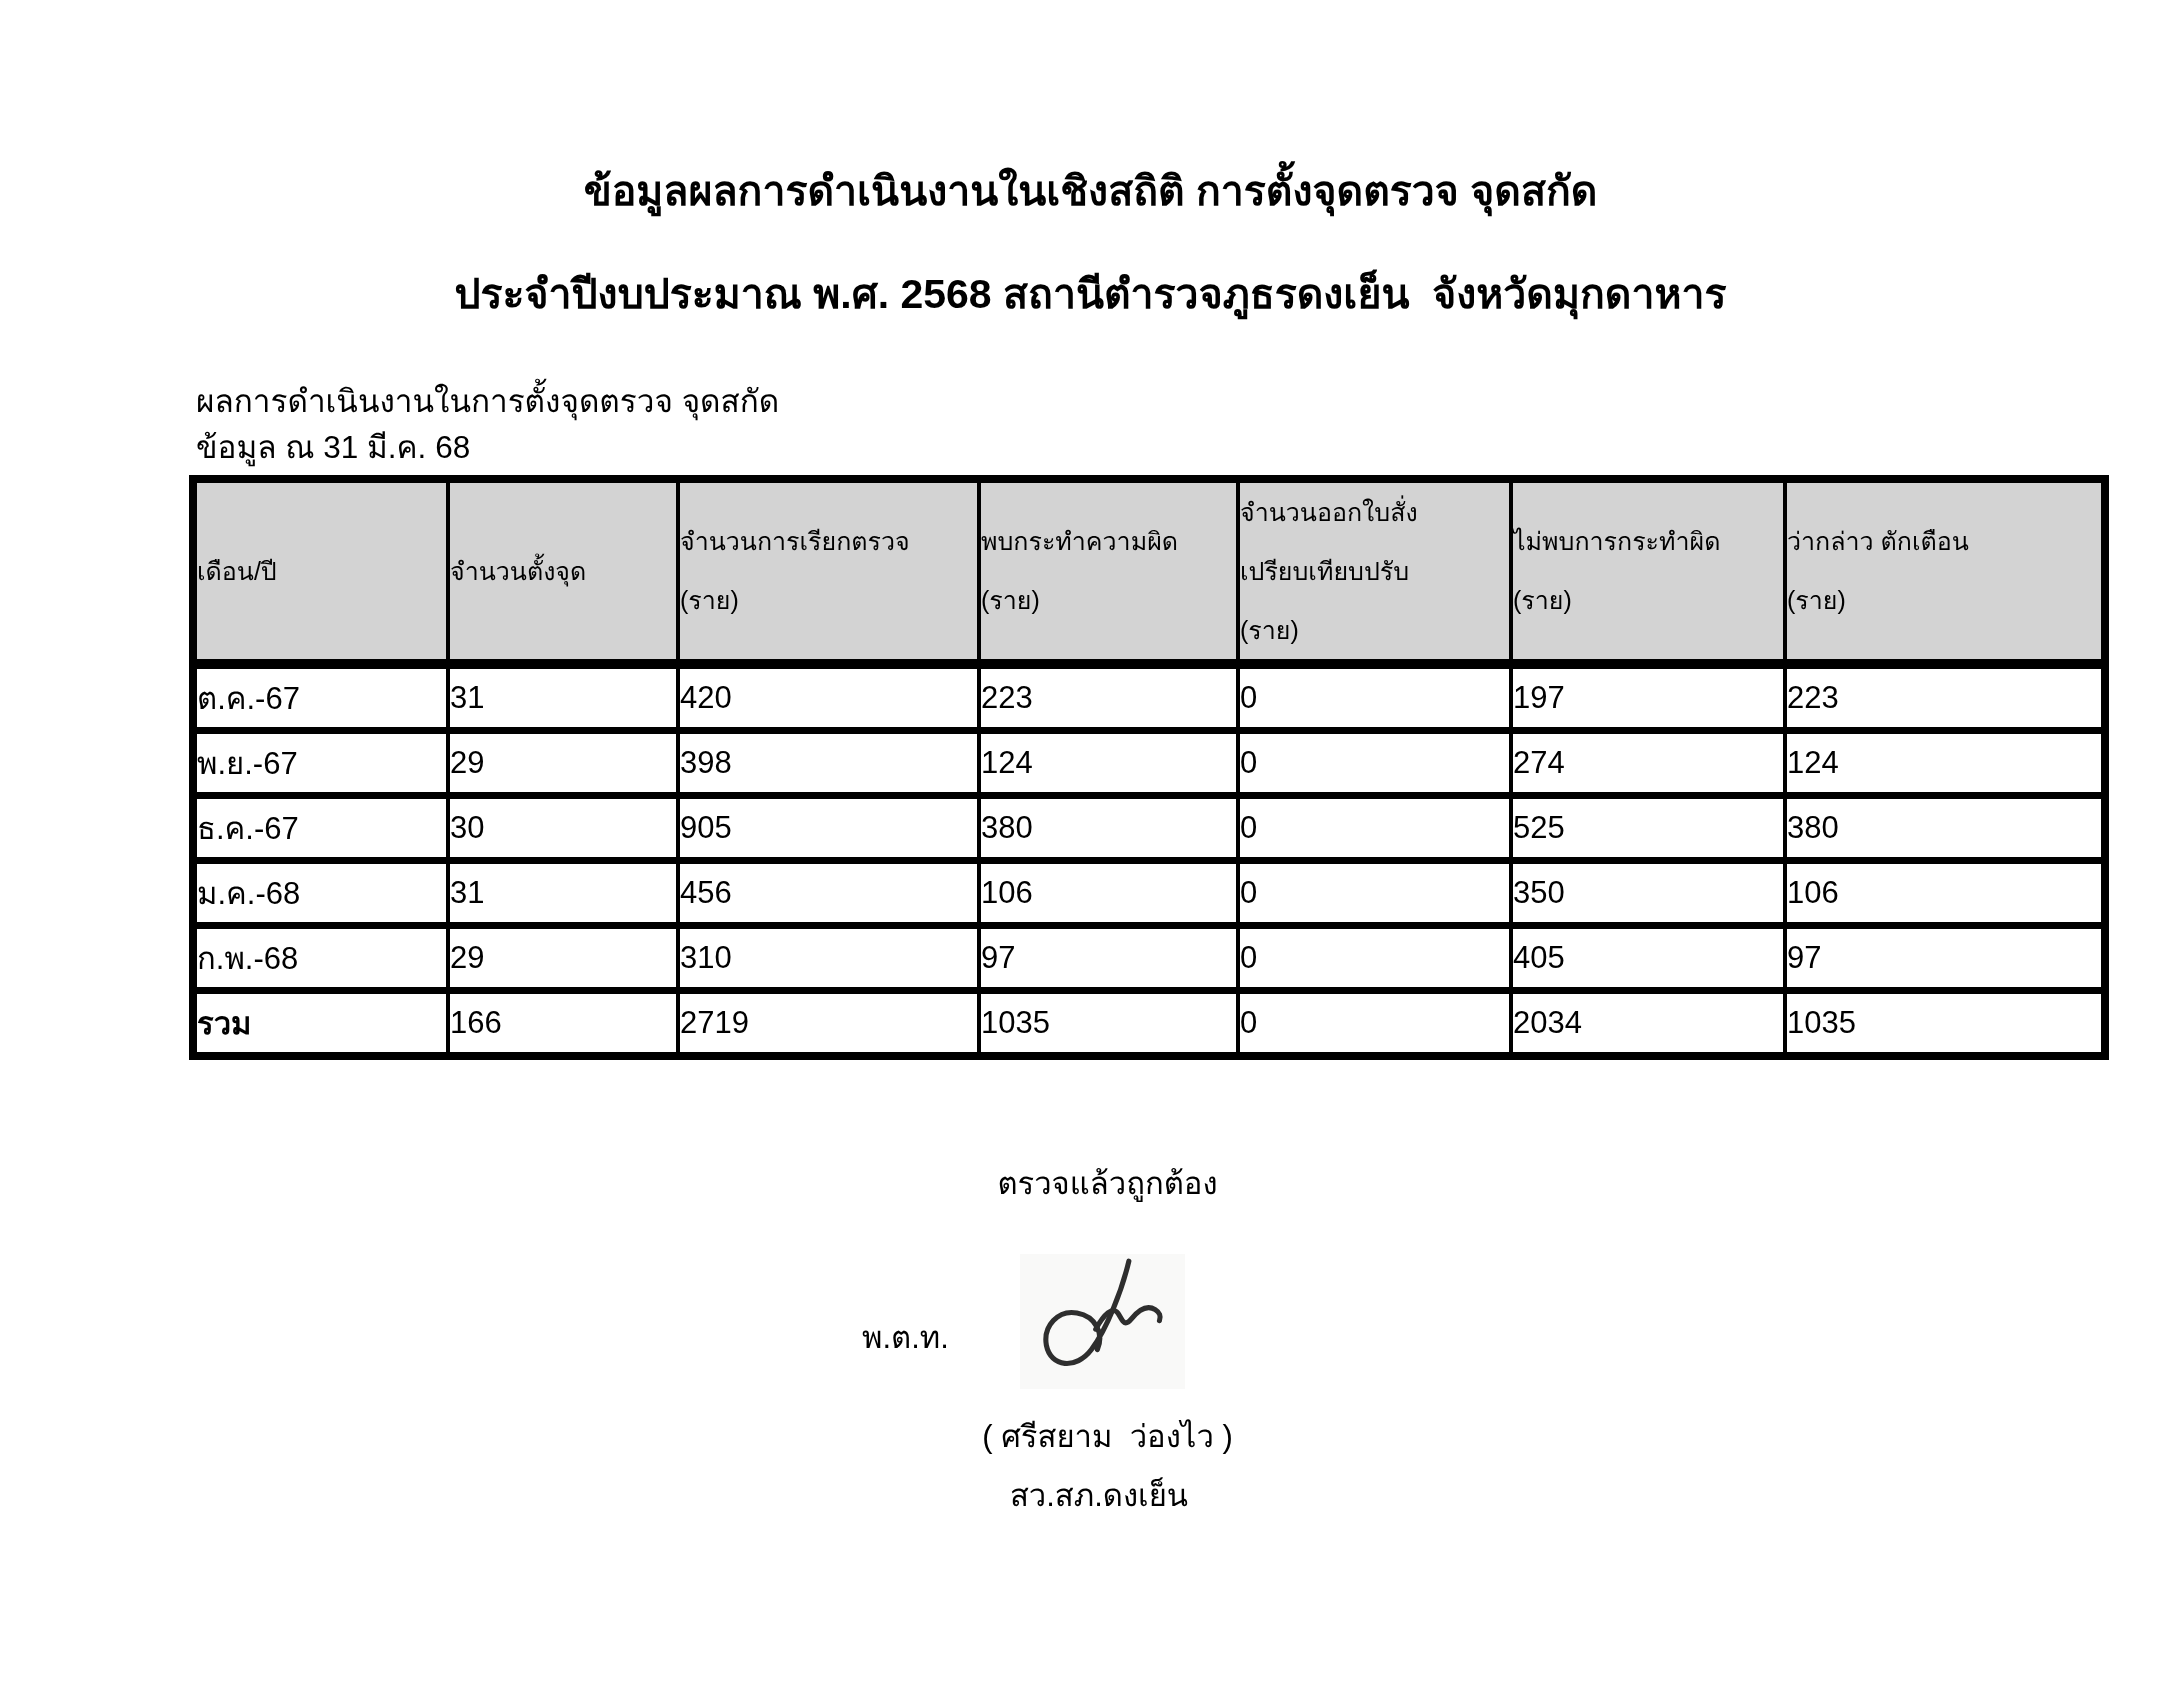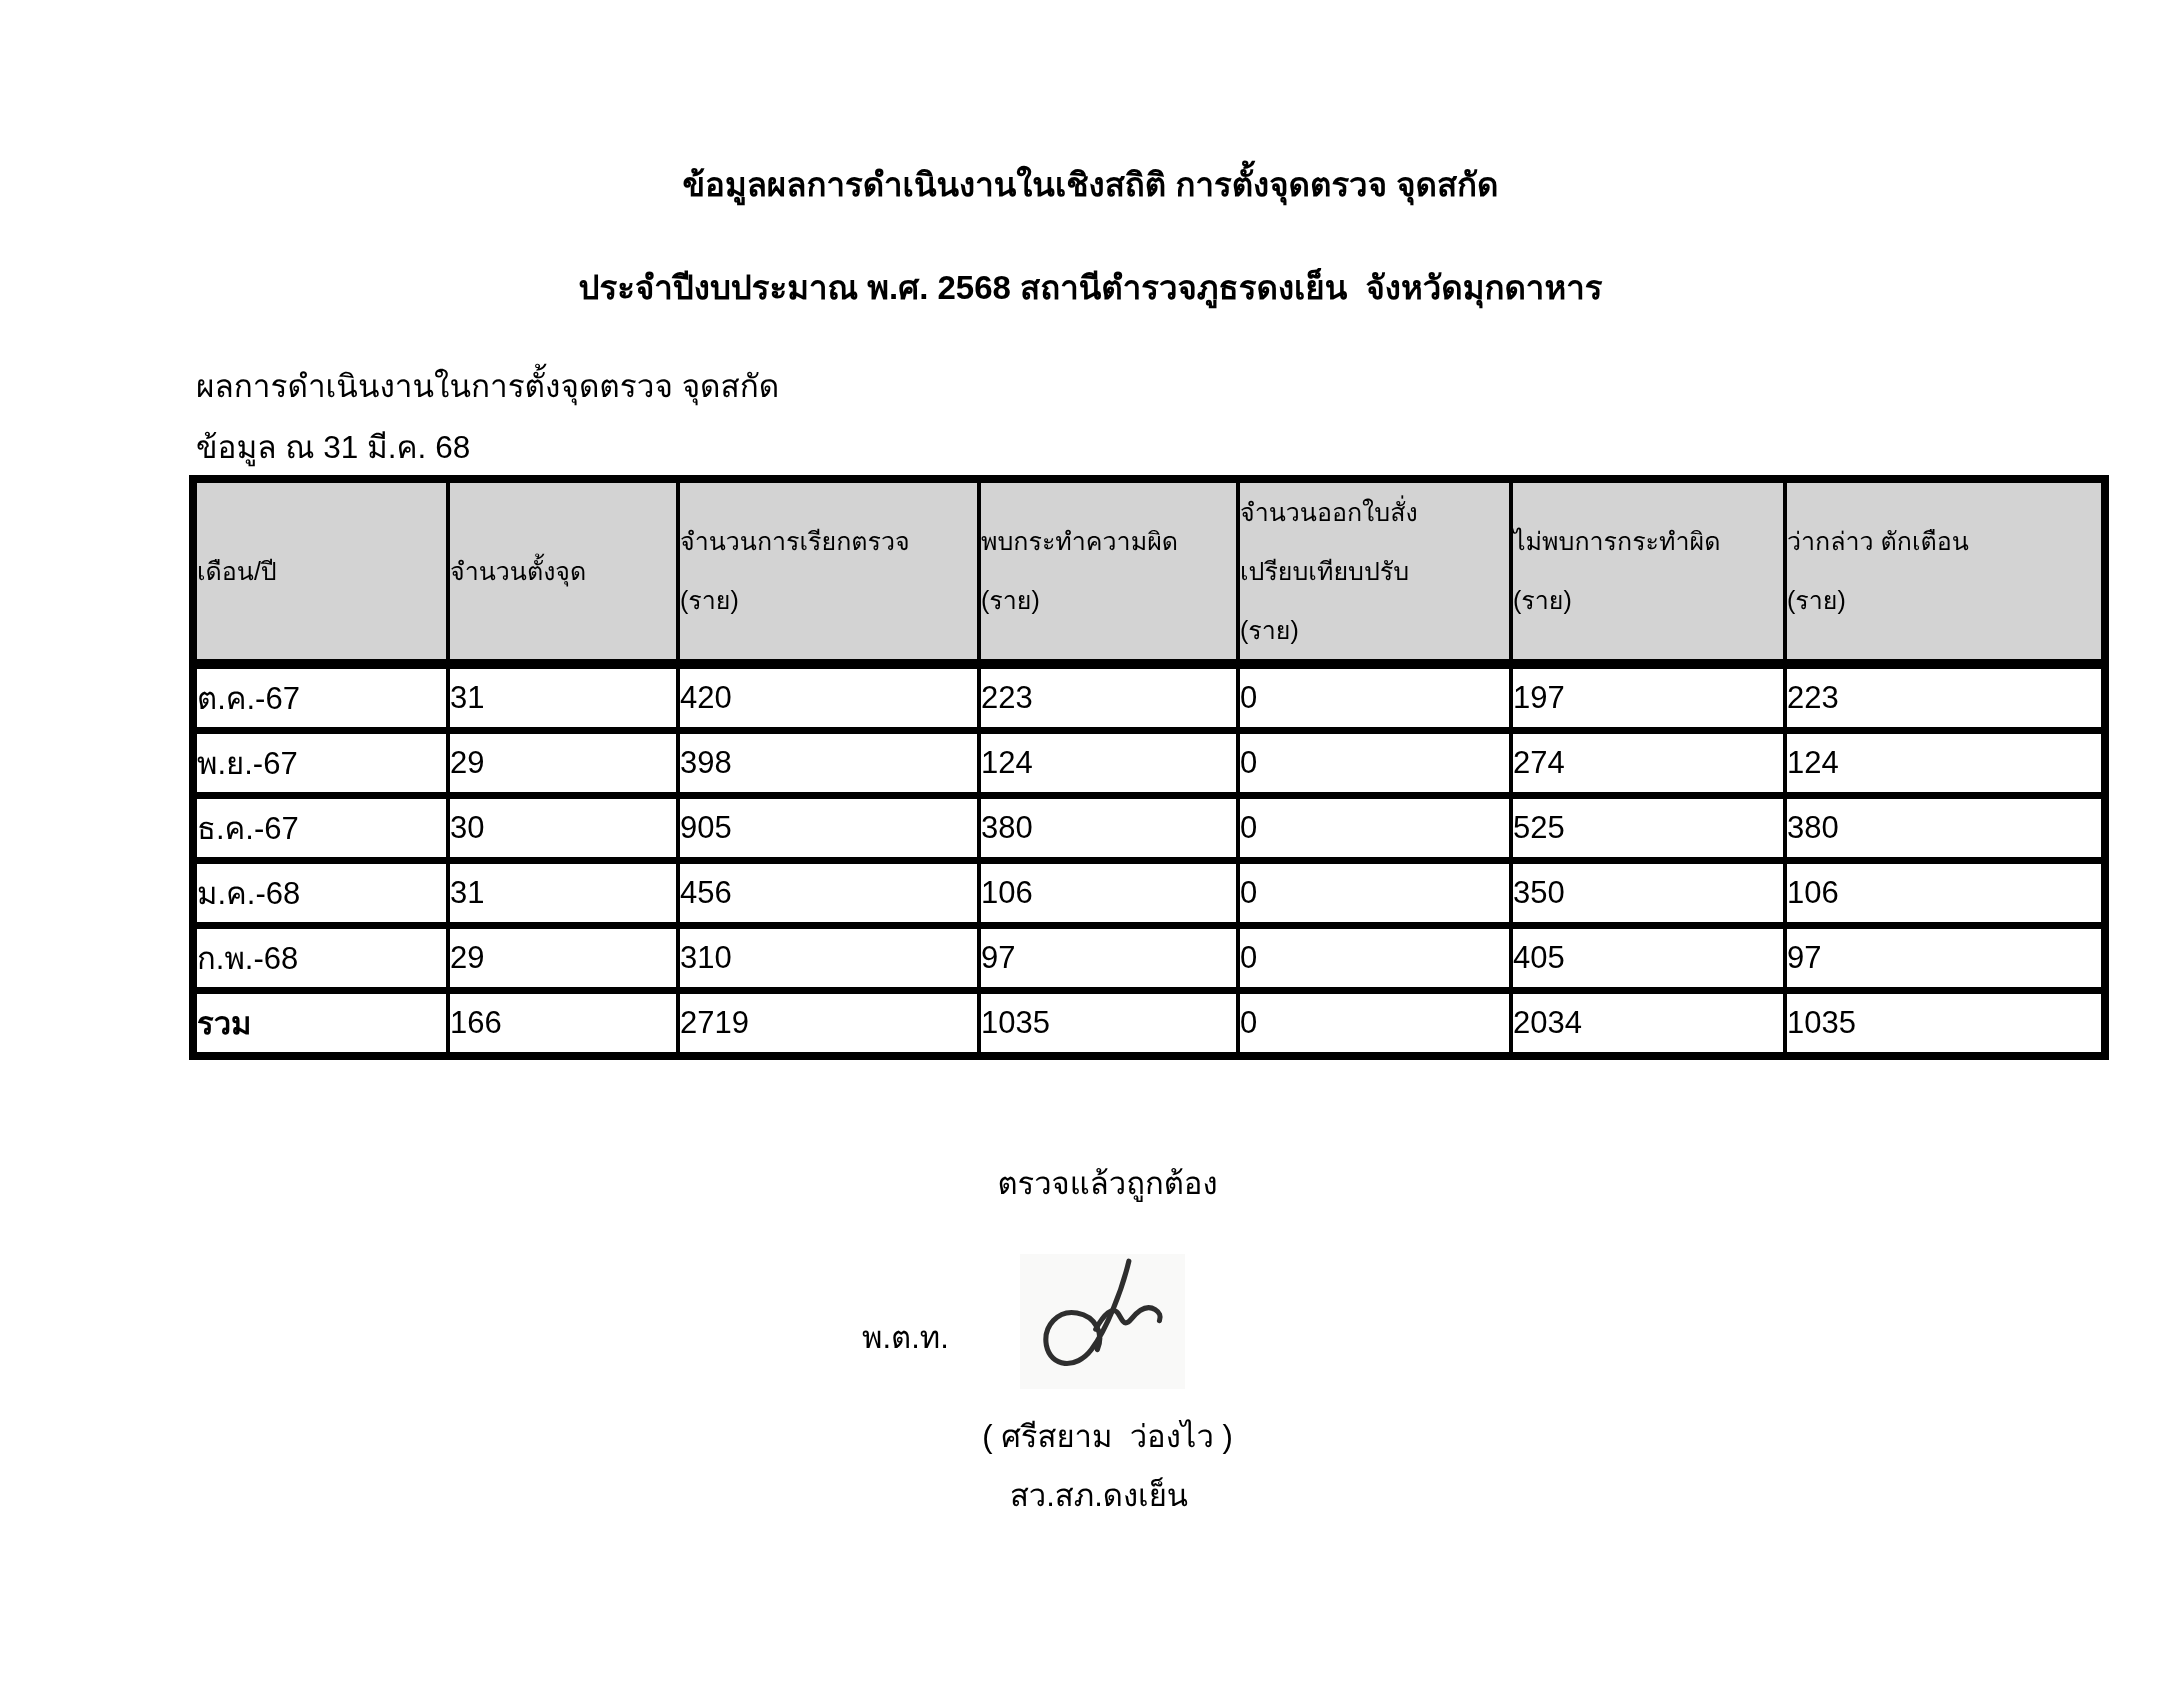--- a/index.html
+++ b/index.html
@@ -8,31 +8,31 @@
     width:2181px;
     height:1685px;
     background:#ffffff;
     color:#000000;
     font-family:"Liberation Sans", sans-serif;
     overflow:hidden;
   }
   .doc-title {
     position:absolute; left:0; width:100%;
     text-align:center;
-    font-size:33px; font-weight:bold;
+    font-size:41px; font-weight:bold;
     white-space:pre-wrap;
   }
   .title-line1 { top:158px; }
   .title-line2 { top:261px; }
   .left-text {
     position:absolute; left:196px;
     font-size:31.5px; font-weight:normal;
     white-space:pre-wrap;
   }
-  .subtitle { top:361px; }
+  .subtitle { top:376px; }
   .asof { top:422px; }
 
   table.stats {
     position:absolute;
     top:475px; left:189px;
     width:1912px;
     border-collapse:collapse;
     table-layout:fixed;
     border:8.5px solid #000000;
   }

